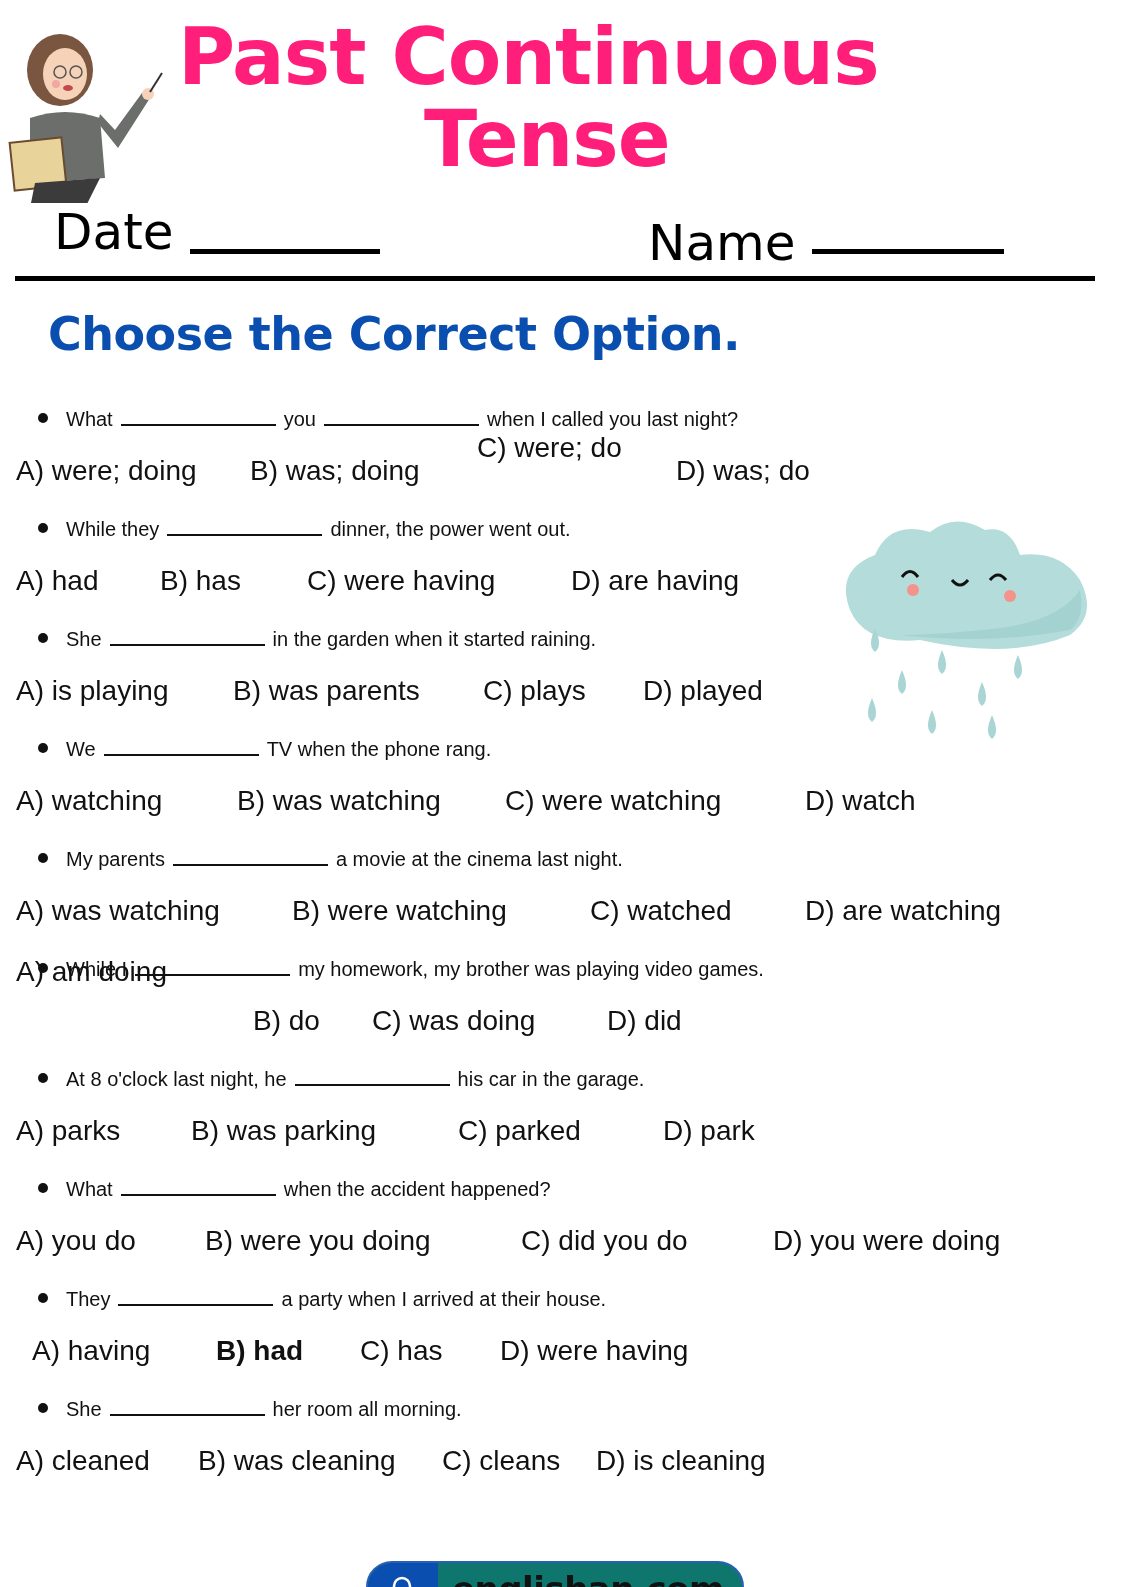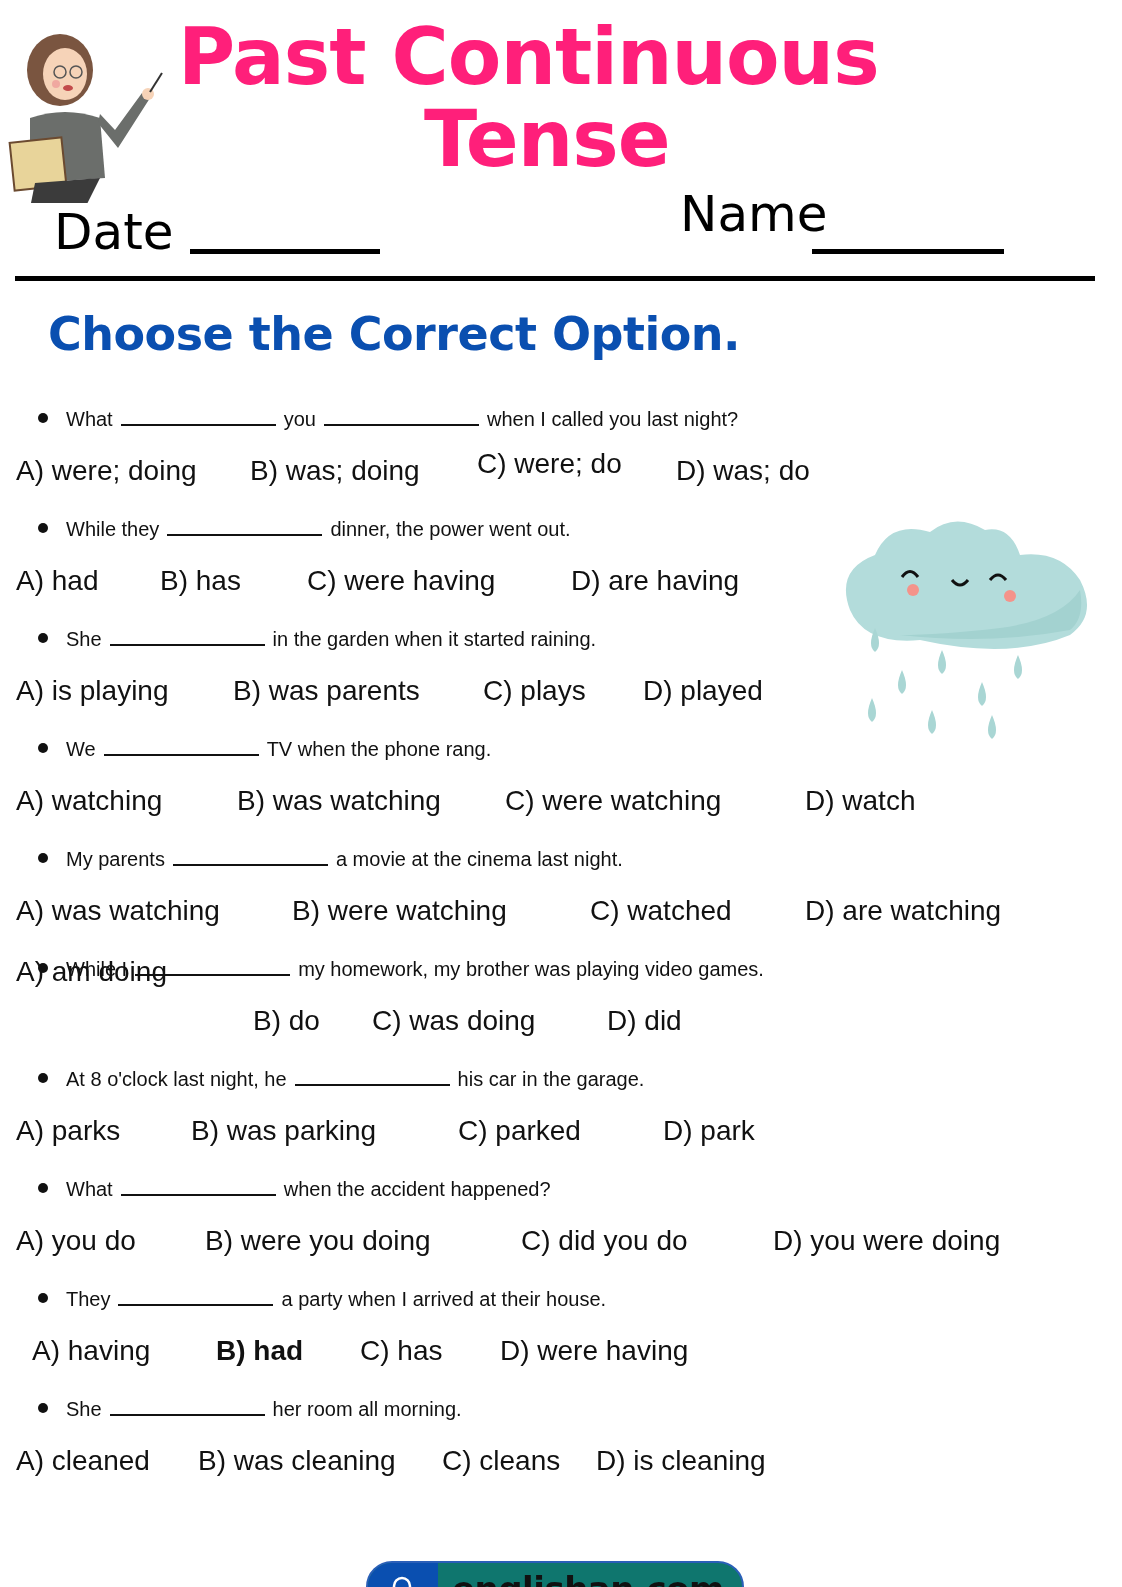--- a/index.html
+++ b/index.html
@@ -64,21 +64,21 @@
 
     <path d="M35 165 L100 160 L80 200 L28 200 Z" fill="#3b3b3b"></path>
   </svg>
 </div>
 
 <div class="title-line" style="left:178px;top:18px;">Past Continuous</div>
 <div class="title-line" style="left:424px;top:100px;">Tense</div>
 
 <div class="field-label" style="left:54px;top:207px;">Date</div>
 <div class="field-blank" style="left:190px;top:249px;width:190px;"></div>
-<div class="field-label" style="left:648px;top:189px;margin-left:32px;">Name</div>
+<div class="field-label" style="left:648px;top:218px;">Name</div>
 <div class="field-blank" style="left:812px;top:249px;width:192px;"></div>
 <div class="header-rule"></div>
 
 <div class="instr">Choose the Correct Option.</div>
 
 <div class="abs" style="left:830px;top:510px;width:270px;height:245px;">
   <svg width="270" height="245" viewBox="0 0 270 245">
     <path d="M20 100 Q5 60 45 45 Q60 10 100 22 Q125 2 155 20 Q180 15 190 45 Q230 40 250 70 Q268 105 240 125 Q180 150 90 130 Q35 135 20 100 Z" fill="#b3dcdb"></path>
     <path d="M70 125 Q160 135 240 120 Q255 108 250 80 Q230 110 170 118 Q110 125 70 125 Z" fill="#a3d2d0"></path>
     <path d="M72 67 Q80 56 88 67" stroke="#111" stroke-width="3" fill="none"></path>
@@ -97,21 +97,21 @@
       <path d="M162 205 q-8 18 0 24 q8 -6 0 -24z"></path>
     </g>
   </svg>
 </div>
 
 <div class="q" style="top:402px;">
   <span class="bullet"></span><span>What</span><span class="blank"></span><span>you</span><span class="blank"></span><span>when I called you last night?</span>
 </div>
 <div class="opt" style="left:16px;top:457px;">A) were; doing</div>
 <div class="opt" style="left:250px;top:457px;">B) was; doing</div>
-<div class="opt" style="left:477px;top:450px;">C) were; do</div>
+<div class="opt" style="left:477px;top:434px;">C) were; do</div>
 <div class="opt" style="left:676px;top:457px;">D) was; do</div>
 
 <div class="q" style="top:512px;">
   <span class="bullet"></span><span>While they</span><span class="blank"></span><span>dinner, the power went out.</span>
 </div>
 <div class="opt" style="left:16px;top:567px;">A) had</div>
 <div class="opt" style="left:160px;top:567px;">B) has</div>
 <div class="opt" style="left:307px;top:567px;">C) were having</div>
 <div class="opt" style="left:571px;top:567px;">D) are having</div>
 

